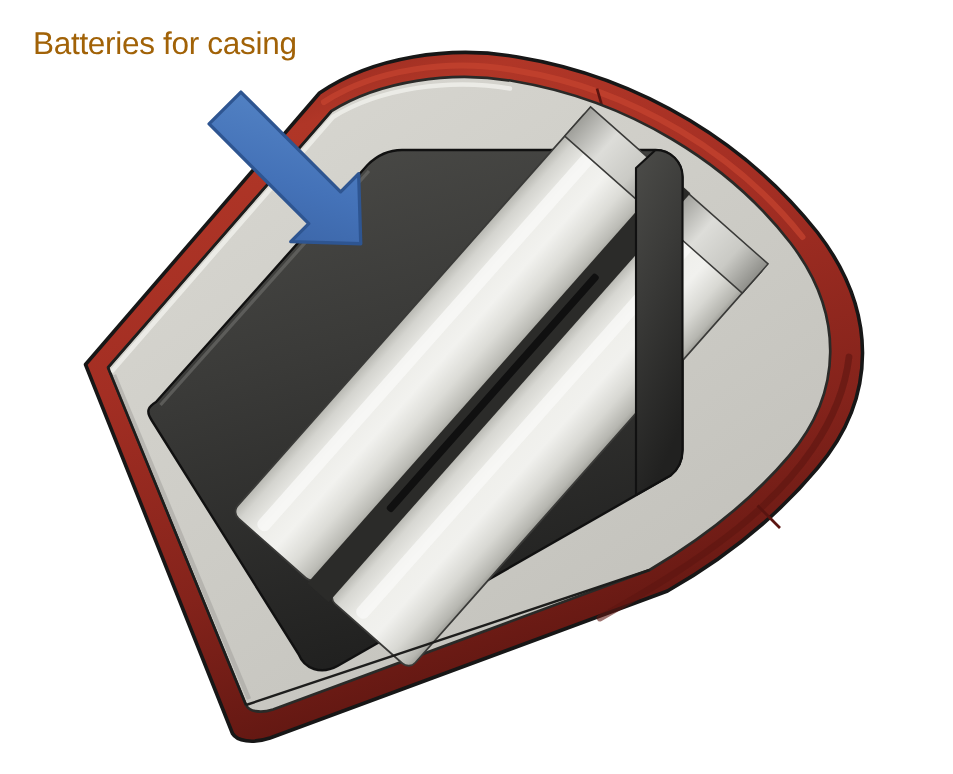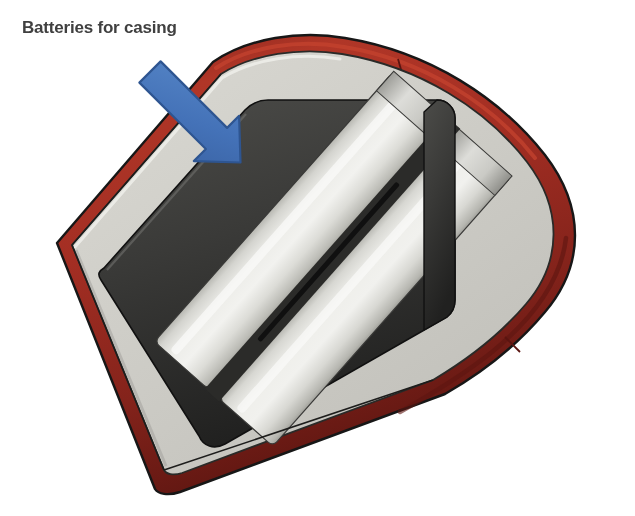--- a/index.html
+++ b/index.html
@@ -15,23 +15,23 @@
     width: 635px;
     height: 516px;
     background: #ffffff;
     overflow: hidden;
   }
   #caption {
     position: absolute;
     left: 22px;
     top: 18px;
     font-family: "Liberation Sans", sans-serif;
-    font-size: 17px;
-    font-weight: bold;
-    color: #404040;
+    font-size: 21px;
+    font-weight: normal;
+    color: #a16207;
     letter-spacing: -0.2px;
     white-space: nowrap;
   }
   #figure {
     position: absolute;
     left: 0;
     top: 0;
     width: 635px;
     height: 516px;
   }

